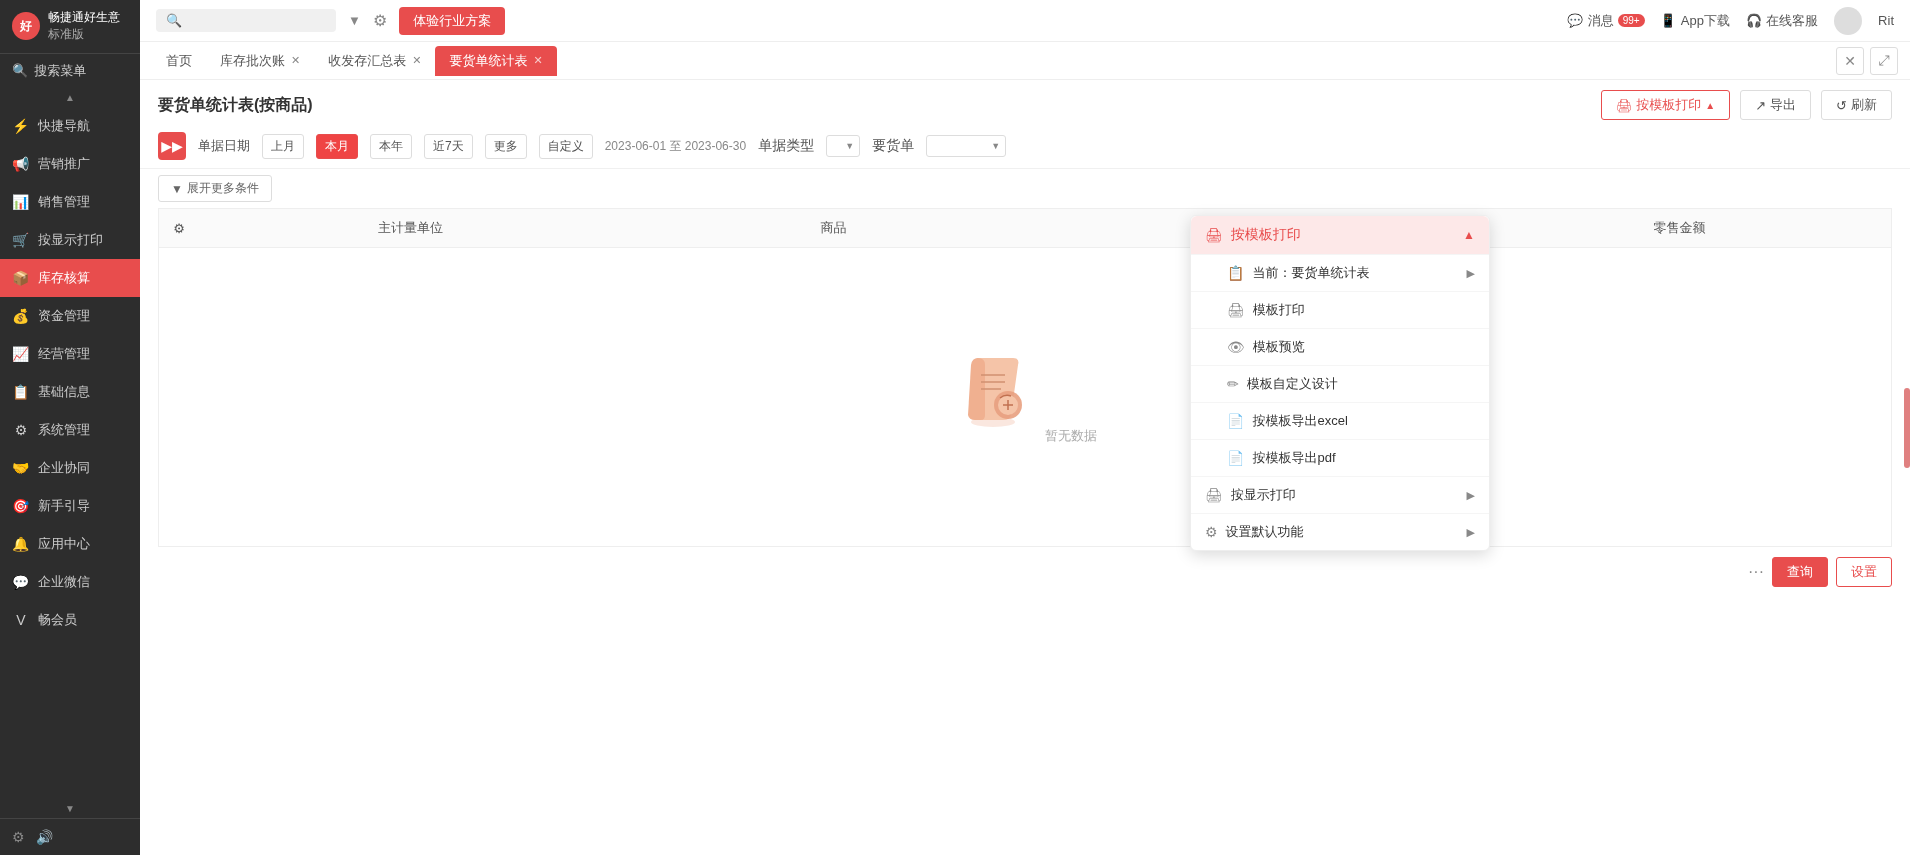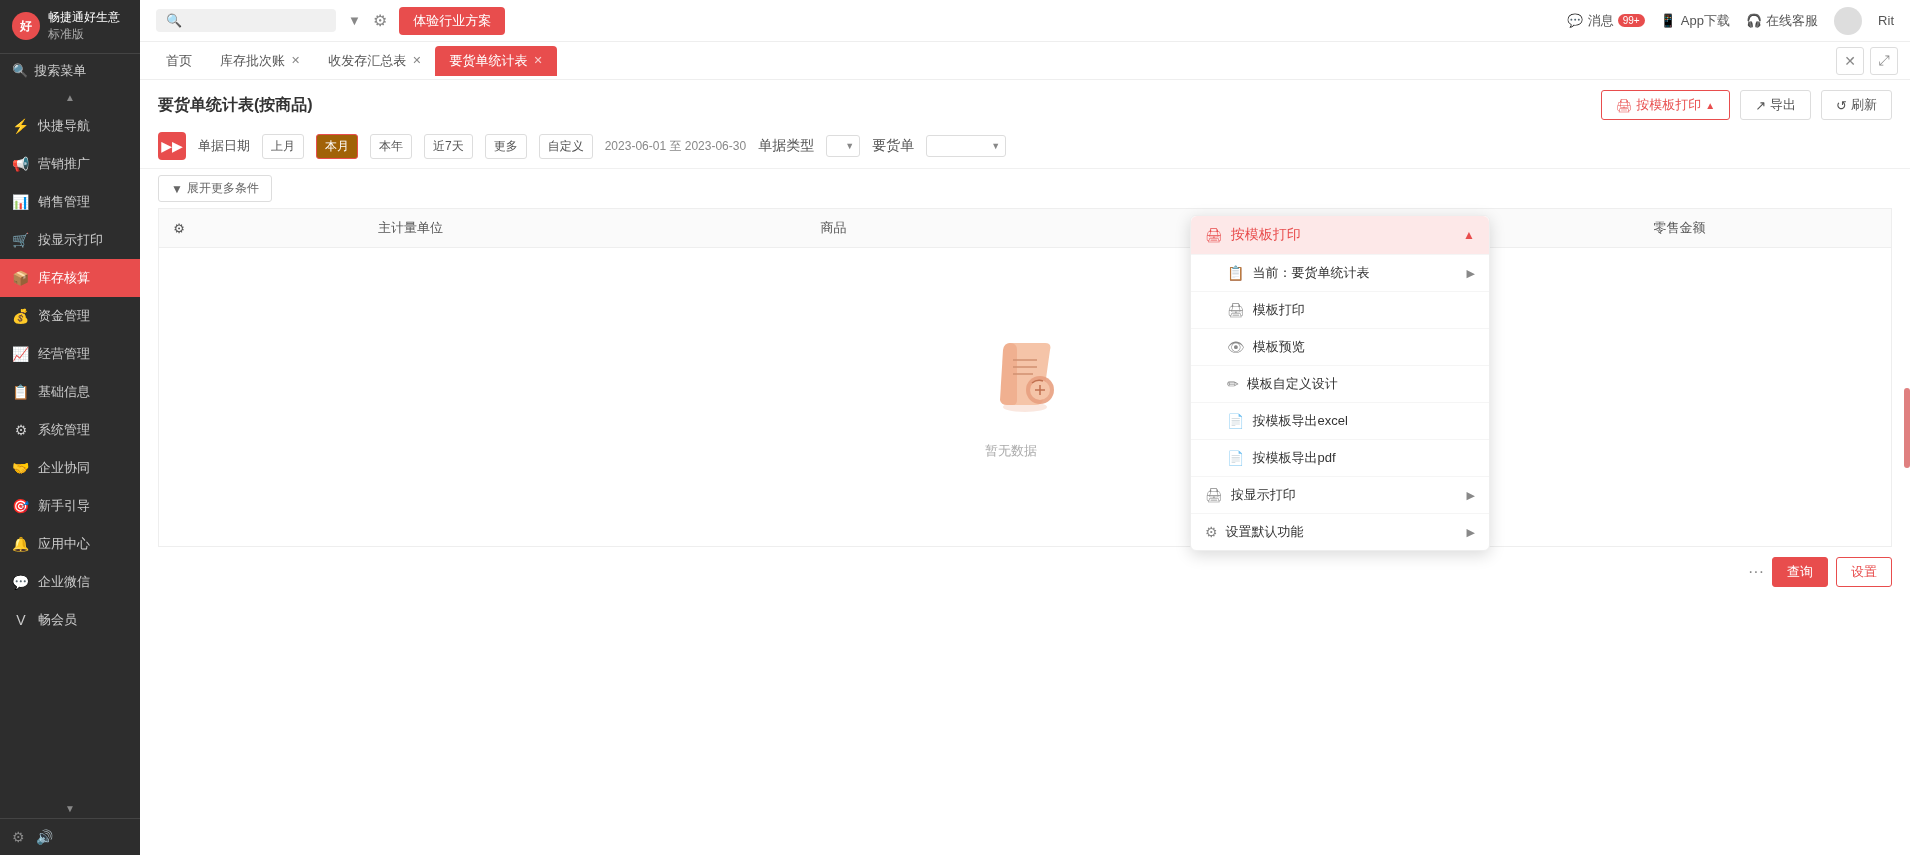--- a/index.html
+++ b/index.html
@@ -47,38 +47,38 @@
 
     
     .content { flex: 1; background: #fff; overflow: auto; position: relative; }
     .page-title { padding: 14px 18px 10px; font-size: 16px; font-weight: 600; color: #333; }
 
     
     .filter-bar { padding: 8px 18px; display: flex; align-items: center; gap: 12px; flex-wrap: wrap; border-bottom: 1px solid #f0f0f0; }
     .filter-expand-btn { width: 28px; height: 28px; background: #e84d4d; color: white; border: none; border-radius: 4px; cursor: pointer; display: flex; align-items: center; justify-content: center; font-size: 14px; }
     .filter-label { color: #555; font-size: 13px; }
     .date-btn { padding: 3px 8px; border: 1px solid #ddd; border-radius: 3px; cursor: pointer; font-size: 12px; color: #555; background: #fff; }
-    .date-btn.active { background: #a16207; color: white; border-color: #e84d4d; }
+    .date-btn.active { background: #ef4444; color: white; border-color: #e84d4d; }
     .date-range { font-size: 12px; color: #888; }
     .filter-select { border: 1px solid #ddd; border-radius: 3px; padding: 3px 24px 3px 8px; font-size: 12px; color: #555; background: #fff; cursor: pointer; appearance: none; position: relative; }
     .filter-select-wrap { position: relative; display: inline-flex; align-items: center; }
     .filter-select-wrap::after { content: '▼'; position: absolute; right: 6px; font-size: 9px; color: #888; pointer-events: none; }
     .filter-type-label { color: #555; font-size: 14px; }
 
     
     .filter-expand-row { padding: 6px 18px; display: flex; align-items: center; gap: 8px; }
     .expand-more-btn { border: 1px solid #ddd; background: #fff; border-radius: 3px; padding: 4px 12px; font-size: 12px; color: #666; cursor: pointer; display: flex; align-items: center; gap: 4px; }
 
     
     .table-wrap { padding: 0 18px; }
     .table-header { display: flex; align-items: center; background: #fafafa; border: 1px solid #eee; border-bottom: none; }
     .table-header-cell { padding: 10px 12px; color: #555; font-size: 13px; font-weight: 500; flex: 1; text-align: center; }
     .table-header-cell.settings-cell { flex: 0 0 40px; }
     .table-body { border: 1px solid #eee; min-height: 300px; display: flex; align-items: center; justify-content: center; flex-direction: column; }
-    .empty-state { display: flex; flex-direction: column; align-items: flex-start; gap: 12px; padding: 60px 0; }
+    .empty-state { display: flex; flex-direction: row; align-items: flex-end; gap: 12px; padding: 60px 0; }
     .empty-icon { font-size: 64px; }
     .empty-text { color: #aaa; font-size: 13px; }
     .action-btn { border: 1px solid #ddd; background: #fff; border-radius: 3px; padding: 5px 14px; font-size: 13px; color: #555; cursor: pointer; display: flex; align-items: center; gap: 4px; }
     .action-btn.primary { background: #e84d4d; color: white; border-color: #e84d4d; }
     .action-btn.settings-btn { border-color: #e84d4d; color: #e84d4d; }
     .action-dots { color: #888; cursor: pointer; font-size: 16px; }
     .print-dropdown { position: absolute; top: 135px; right: 420px; background: white; border: 1px solid #eee; border-radius: 6px; box-shadow: 0 4px 16px rgba(0,0,0,0.15); width: 300px; z-index: 200; }
     .print-dropdown-header { background: #fde8e8; padding: 10px 14px; display: flex; align-items: center; justify-content: space-between; border-radius: 6px 6px 0 0; cursor: pointer; }
     .print-dropdown-header-left { display: flex; align-items: center; gap: 8px; color: #e84d4d; font-size: 14px; font-weight: 500; }
     .print-dropdown-header-right { color: #e84d4d; font-size: 12px; }

